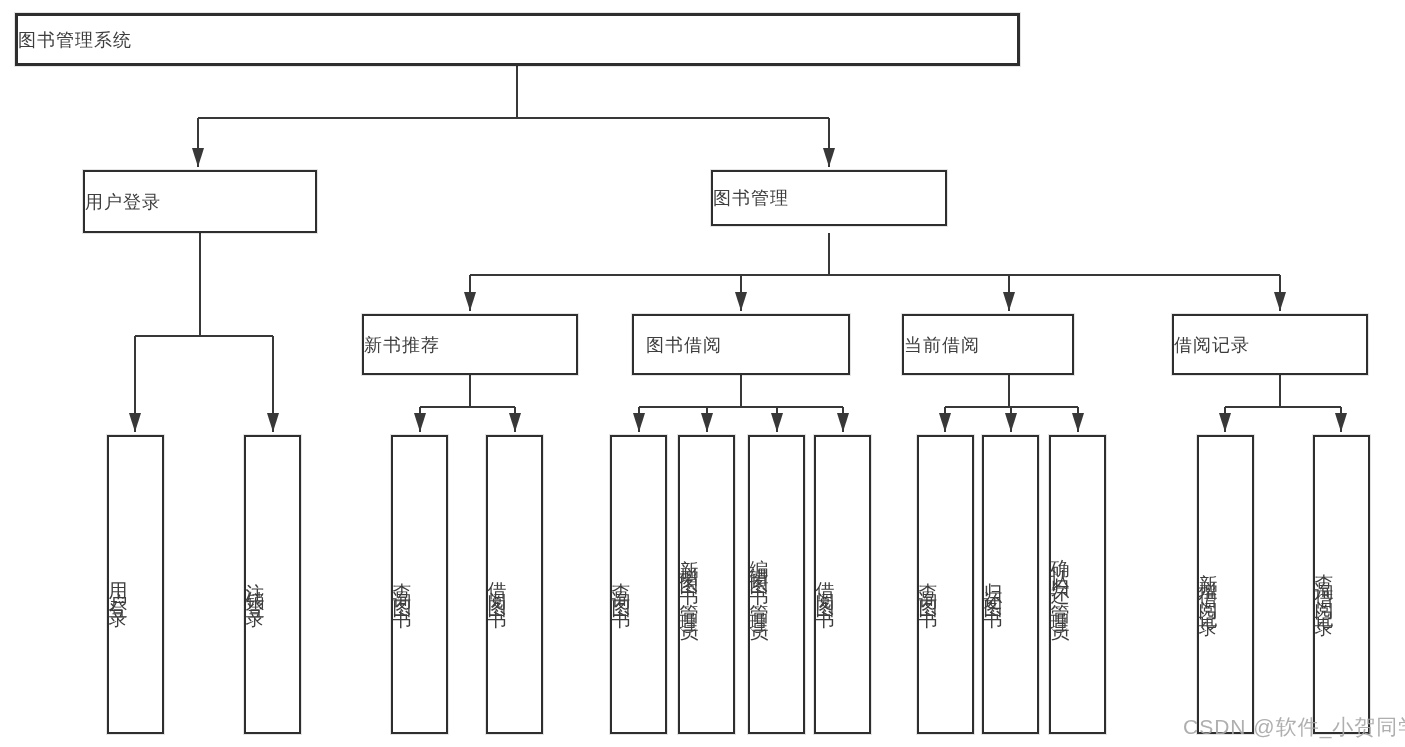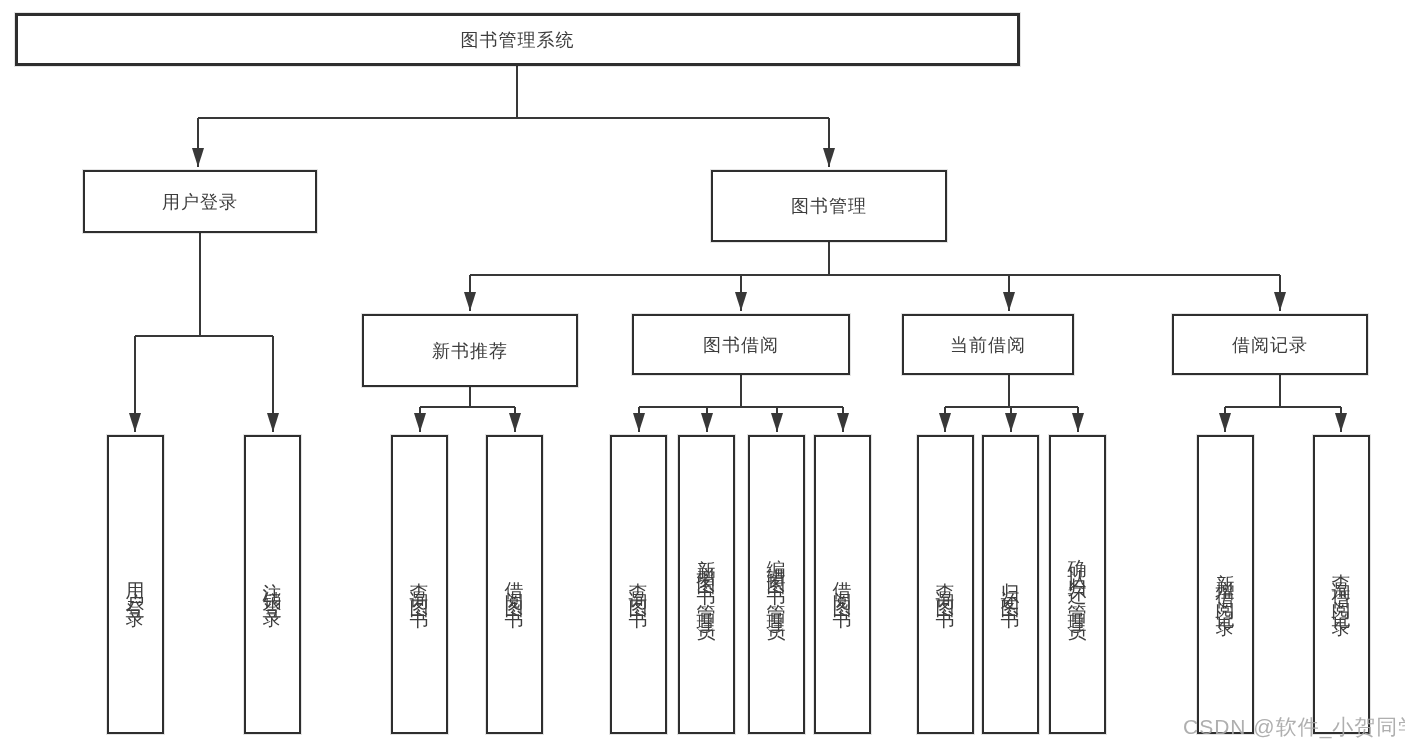--- a/index.html
+++ b/index.html
@@ -13,21 +13,21 @@
   .connector-layer {
     position:absolute; left:0; top:0; width:1405px; height:747px;
     pointer-events:none;
   }
   .node {
     position:absolute;
     box-sizing:border-box;
     background:#ffffff;
     border:2px solid #2e2e2e;
     box-shadow:0 0 0 1px rgba(0,0,0,0.10);
-    display:flex; align-items:center; justify-content:center;
+    display:flex; align-items:center; 
     color:#3d3d3d;
     font-size:18px;
     letter-spacing:1px;
     z-index:2;
   }
   .node.root { border-width:3px; font-size:18px; }
   .node.leaf span {
     writing-mode:vertical-rl;
     text-orientation:upright;
     letter-spacing:9px;
@@ -99,28 +99,28 @@
     </g>
   </svg>
 
   <div class="node root" style="left:15px; top:13px; width:1005px; height:53px;">
     <span>图书管理系统</span>
   </div>
 
   <div class="node" style="left:83px; top:170px; width:234px; height:63px;">
     <span>用户登录</span>
   </div>
-  <div class="node" style="left:711px; top:170px; width:236px; height:72px;">
+  <div class="node" style="left:711px; top:170px; width:236px; height:56px;">
     <span>图书管理</span>
   </div>
 
-  <div class="node" style="left:362px; top:314px; width:216px; height:73px;">
+  <div class="node" style="left:362px; top:314px; width:216px; height:61px;">
     <span>新书推荐</span>
   </div>
-  <div class="node" style="left:632px; top:314px; width:218px; height:61px;">
+  <div class="node" style="left:632px; top:314px; width:218px; height:61px;padding-left:12px;">
     <span>图书借阅</span>
   </div>
   <div class="node" style="left:902px; top:314px; width:172px; height:61px;">
     <span>当前借阅</span>
   </div>
   <div class="node" style="left:1172px; top:314px; width:196px; height:61px;">
     <span>借阅记录</span>
   </div>
 
   <div class="node leaf" style="left:107px; top:435px; width:57px; height:299px;">

